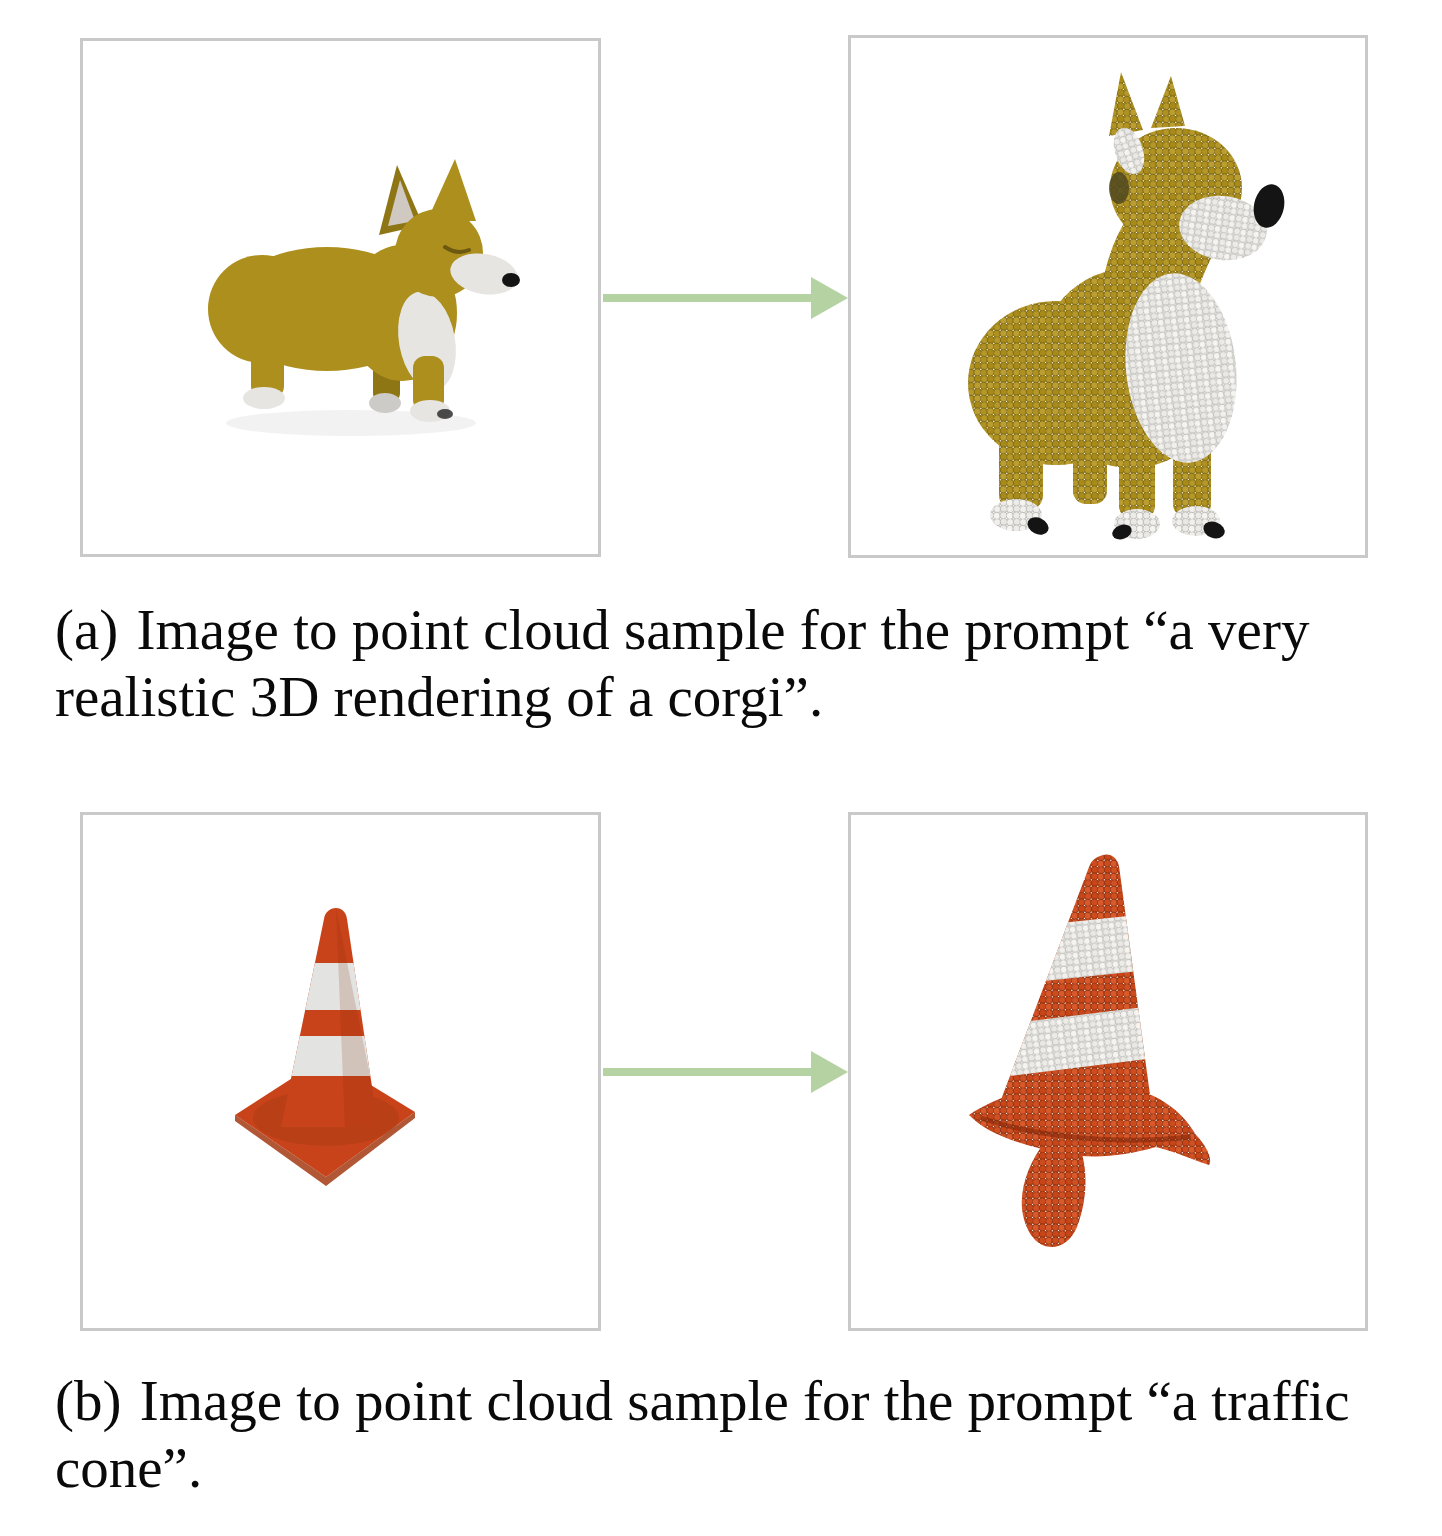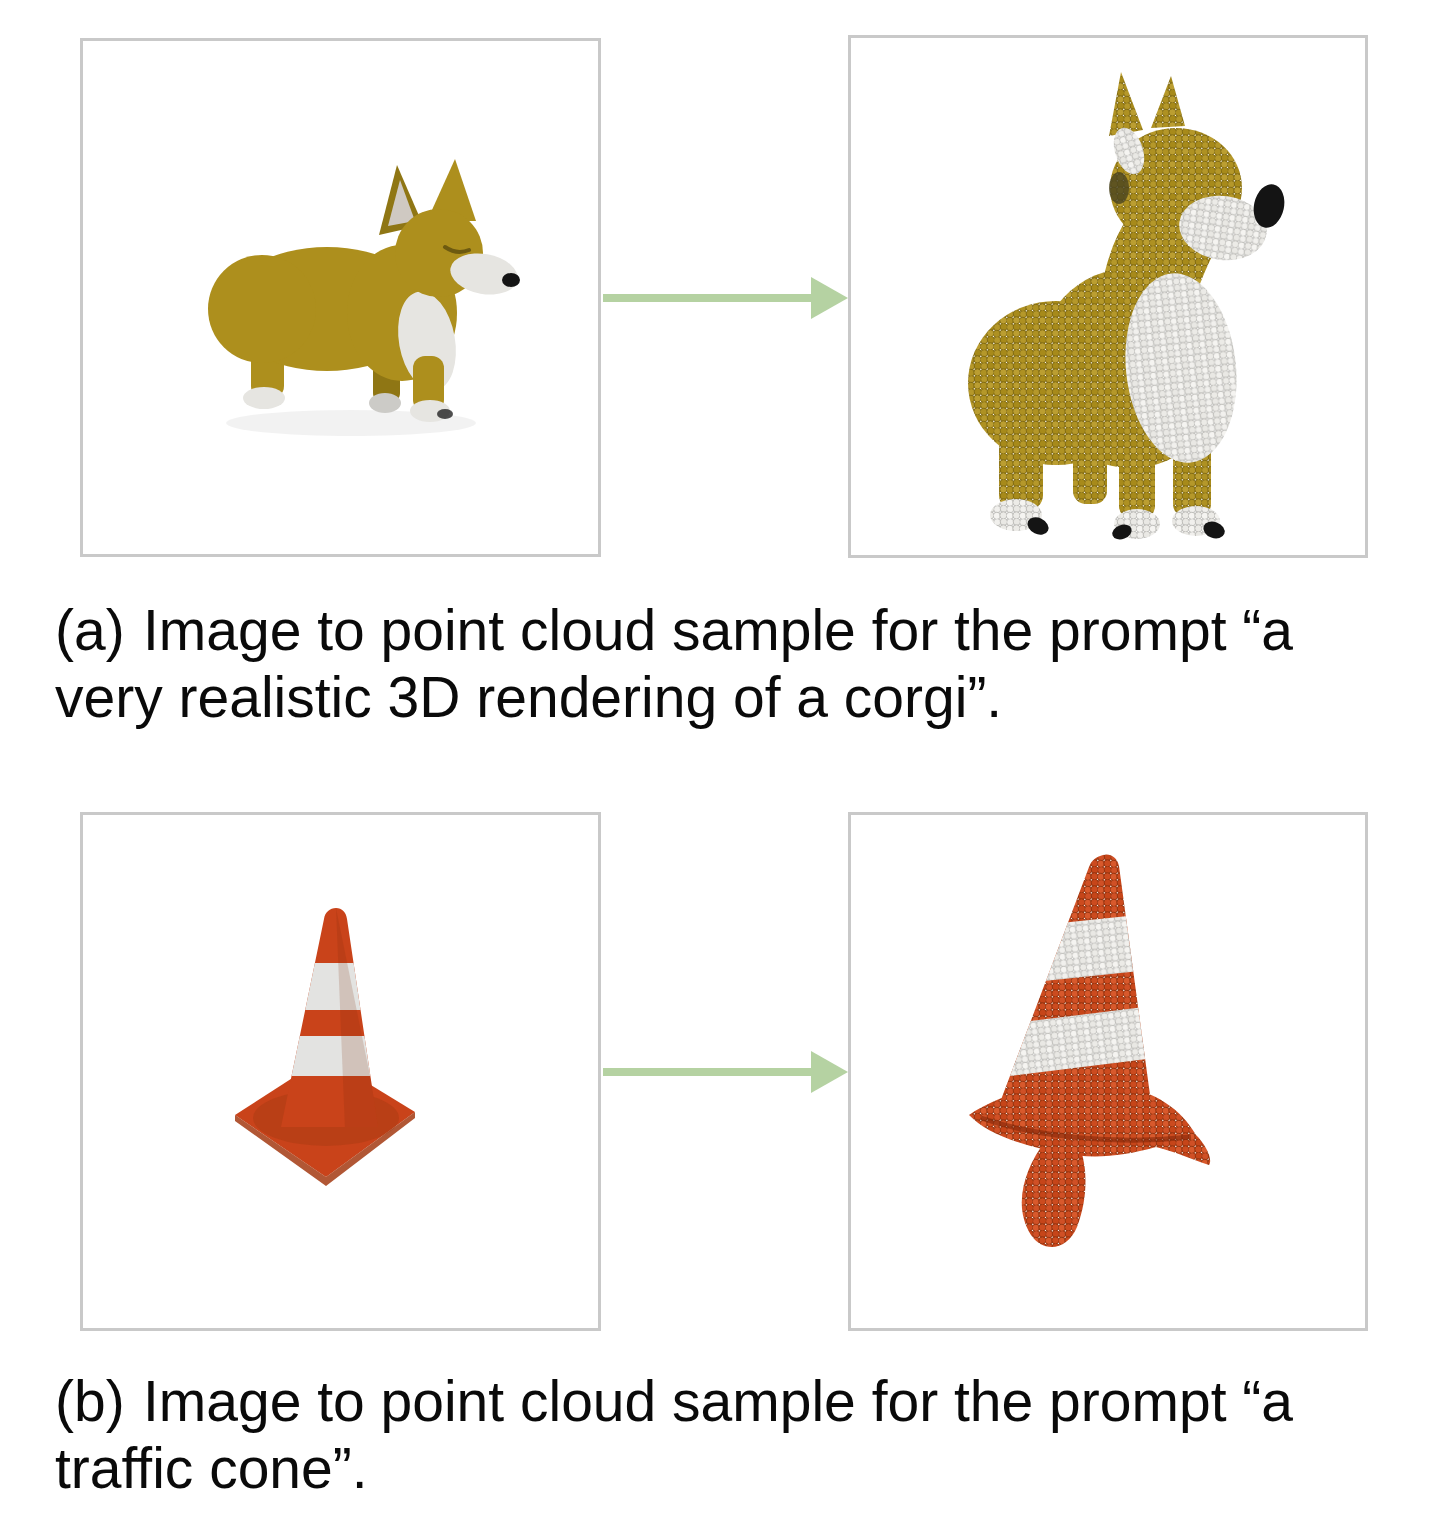--- a/index.html
+++ b/index.html
@@ -1,20 +1,20 @@
 <!DOCTYPE html>
 <html style="--c-background: #ffffff; --c-panel_border: #c9c9c9; --c-arrow_green: #b5d2a2; --c-caption_text: #0a0a0a; --c-corgi_tan: #ad8f1d; --c-corgi_tan_dark: #8f7614; --c-fur_white: #e6e5e1; --c-cone_orange: #c9431a; --c-cone_orange_dark: #a33a12; --c-stripe_white: #e3e3e1; --c-pointcloud_white: #f1f0ed; --c-detail_black: #141414;"><head>
 <meta charset="utf-8">
 <style>
   html,body{margin:0;padding:0;background:#fff;}
   .page{
     position:relative;
     width:1442px;height:1536px;
     background:var(--c-background,#fff);
-    font-family:Liberation Sans, sans-serif;
+    font-family:Liberation Serif, serif;
     overflow:hidden;
   }
   .panel{
     position:absolute;
     width:521px;height:519px;
     border:3px solid var(--c-panel_border,#c9c9c9);
     box-sizing:border-box;
     background:#fff;
   }
   .panel svg{width:100%;height:100%;display:block;}

